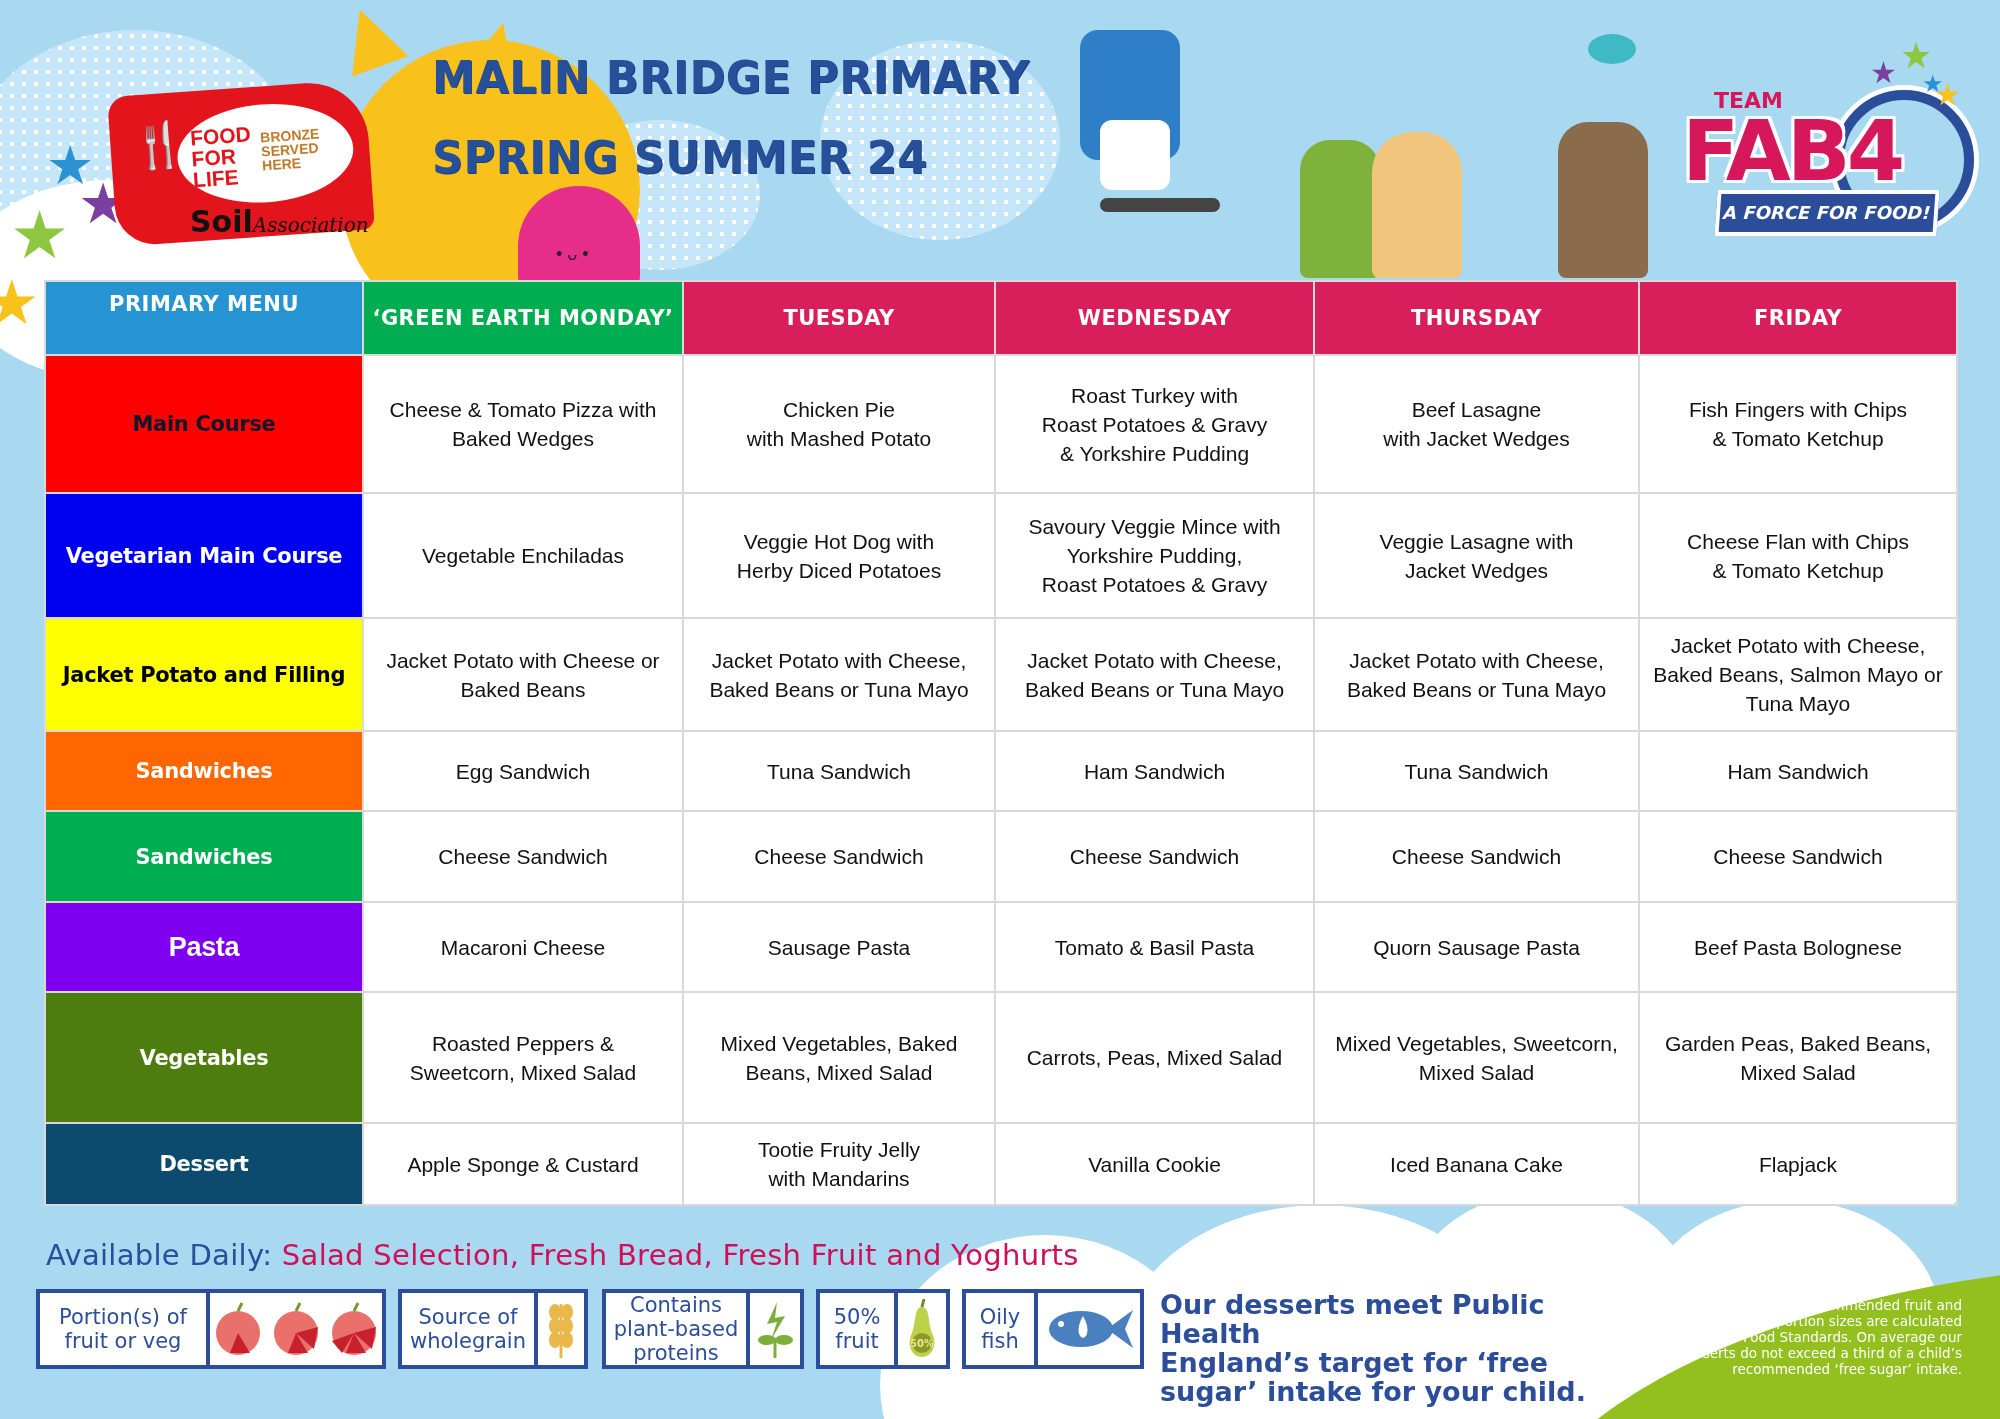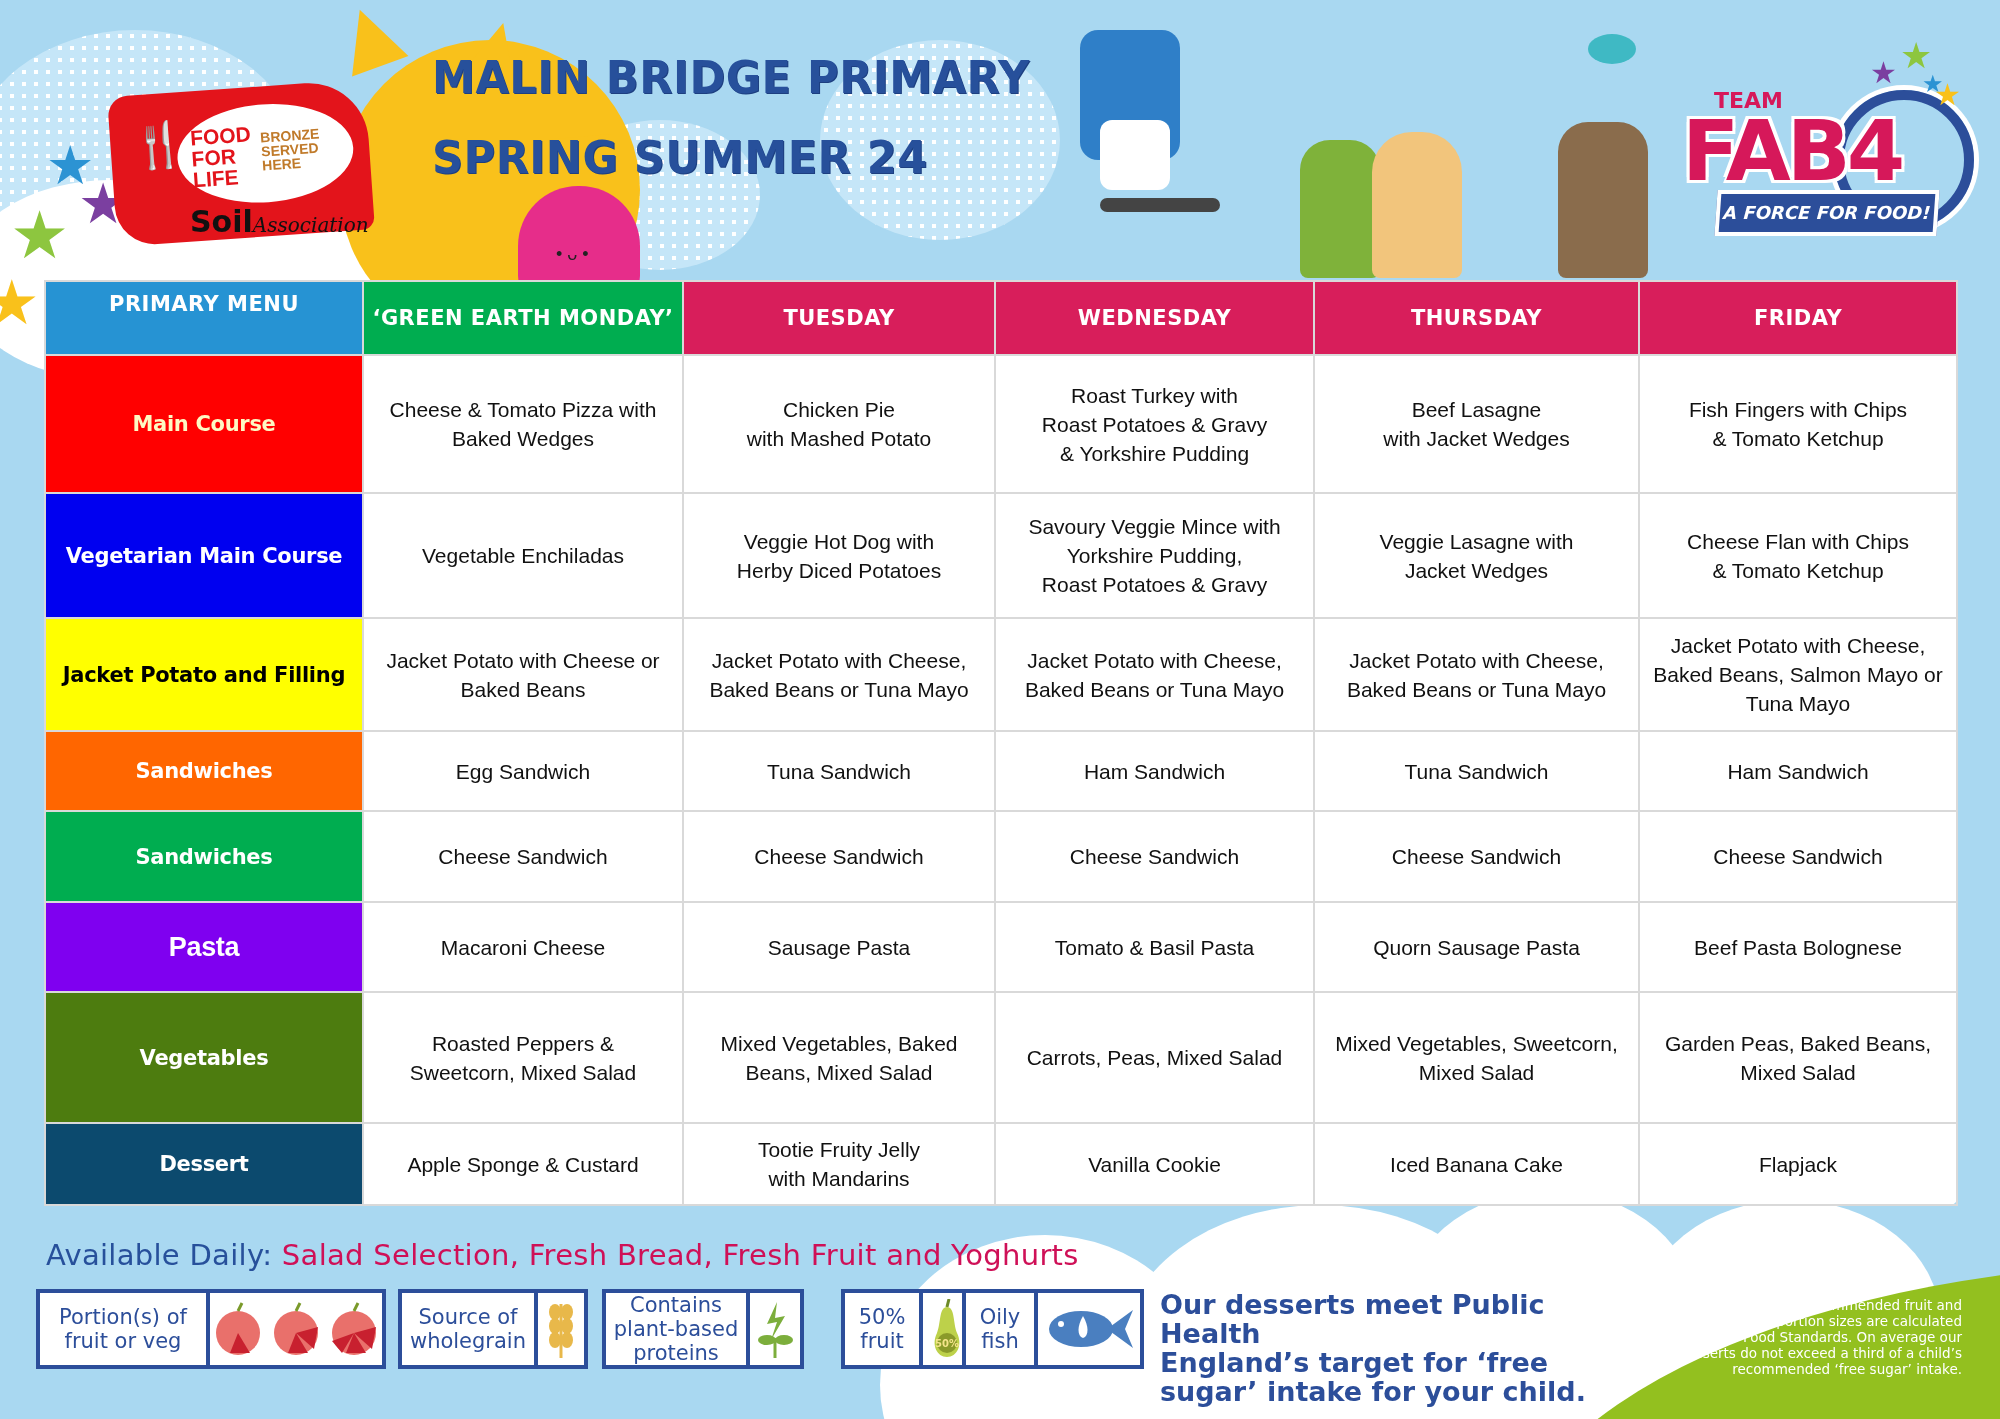--- a/index.html
+++ b/index.html
@@ -128,21 +128,21 @@
       <th class="lbl">PRIMARY MENU</th>
       <th class="mon">‘GREEN EARTH MONDAY’</th>
       <th class="day">TUESDAY</th>
       <th class="day">WEDNESDAY</th>
       <th class="day">THURSDAY</th>
       <th class="day">FRIDAY</th>
     </tr>
   </thead>
   <tbody>
     <tr style="height:138px;">
-      <td class="cat" style="background:#ff0000;color:#fef9c3;margin-left:18px;">Main Course</td>
+      <td class="cat" style="background:#ff0000;color:#0f172a;margin-left:18px;">Main Course</td>
       <td class="cell"><span>Cheese &amp; Tomato Pizza with
 Baked Wedges</span></td>
       <td class="cell"><span>Chicken Pie
 with Mashed Potato</span></td>
       <td class="cell"><span>Roast Turkey with
 Roast Potatoes &amp; Gravy
 &amp; Yorkshire Pudding</span></td>
       <td class="cell"><span>Beef Lasagne
 with Jacket Wedges</span></td>
       <td class="cell"><span>Fish Fingers with Chips
@@ -277,21 +277,21 @@
 proteins</div>
   <div class="ic" style="flex:1;">
     <svg width="36" height="58" viewBox="0 0 36 58">
         <path d="M20 2 L10 24 L20 22 L14 40 L28 16 L18 18 Z" fill="#7cae3c"></path>
         <path d="M18 58 L18 38" stroke="#7cae3c" stroke-width="3"></path>
         <ellipse cx="10" cy="40" rx="9" ry="5" fill="#7cae3c"></ellipse>
         <ellipse cx="27" cy="40" rx="9" ry="5" fill="#7cae3c"></ellipse>
       </svg>
   </div>
 </div>
-<div class="lg" style="left:841px;width:134px;">
+<div class="lg" style="left:816px;width:134px;">
   <div class="t" style="width:62px;">50%
 fruit</div>
   <div class="ic" style="flex:1;position:relative;">
     <svg width="36" height="60" viewBox="0 0 36 60">
         <path d="M18 8 C10 8 12 24 8 34 C2 46 8 58 18 58 C28 58 34 46 28 34 C24 24 26 8 18 8 Z" fill="#bdd14a"></path>
         <line x1="18" y1="8" x2="20" y2="0" stroke="#6d8a28" stroke-width="3"></line>
         <circle cx="18" cy="44" r="10" fill="#8a9a2a"></circle>
         <text x="18" y="48" font-size="10" text-anchor="middle" fill="#f4e48a" font-family="DejaVu Sans, sans-serif" font-weight="700">50%</text>
       </svg>
   </div>

